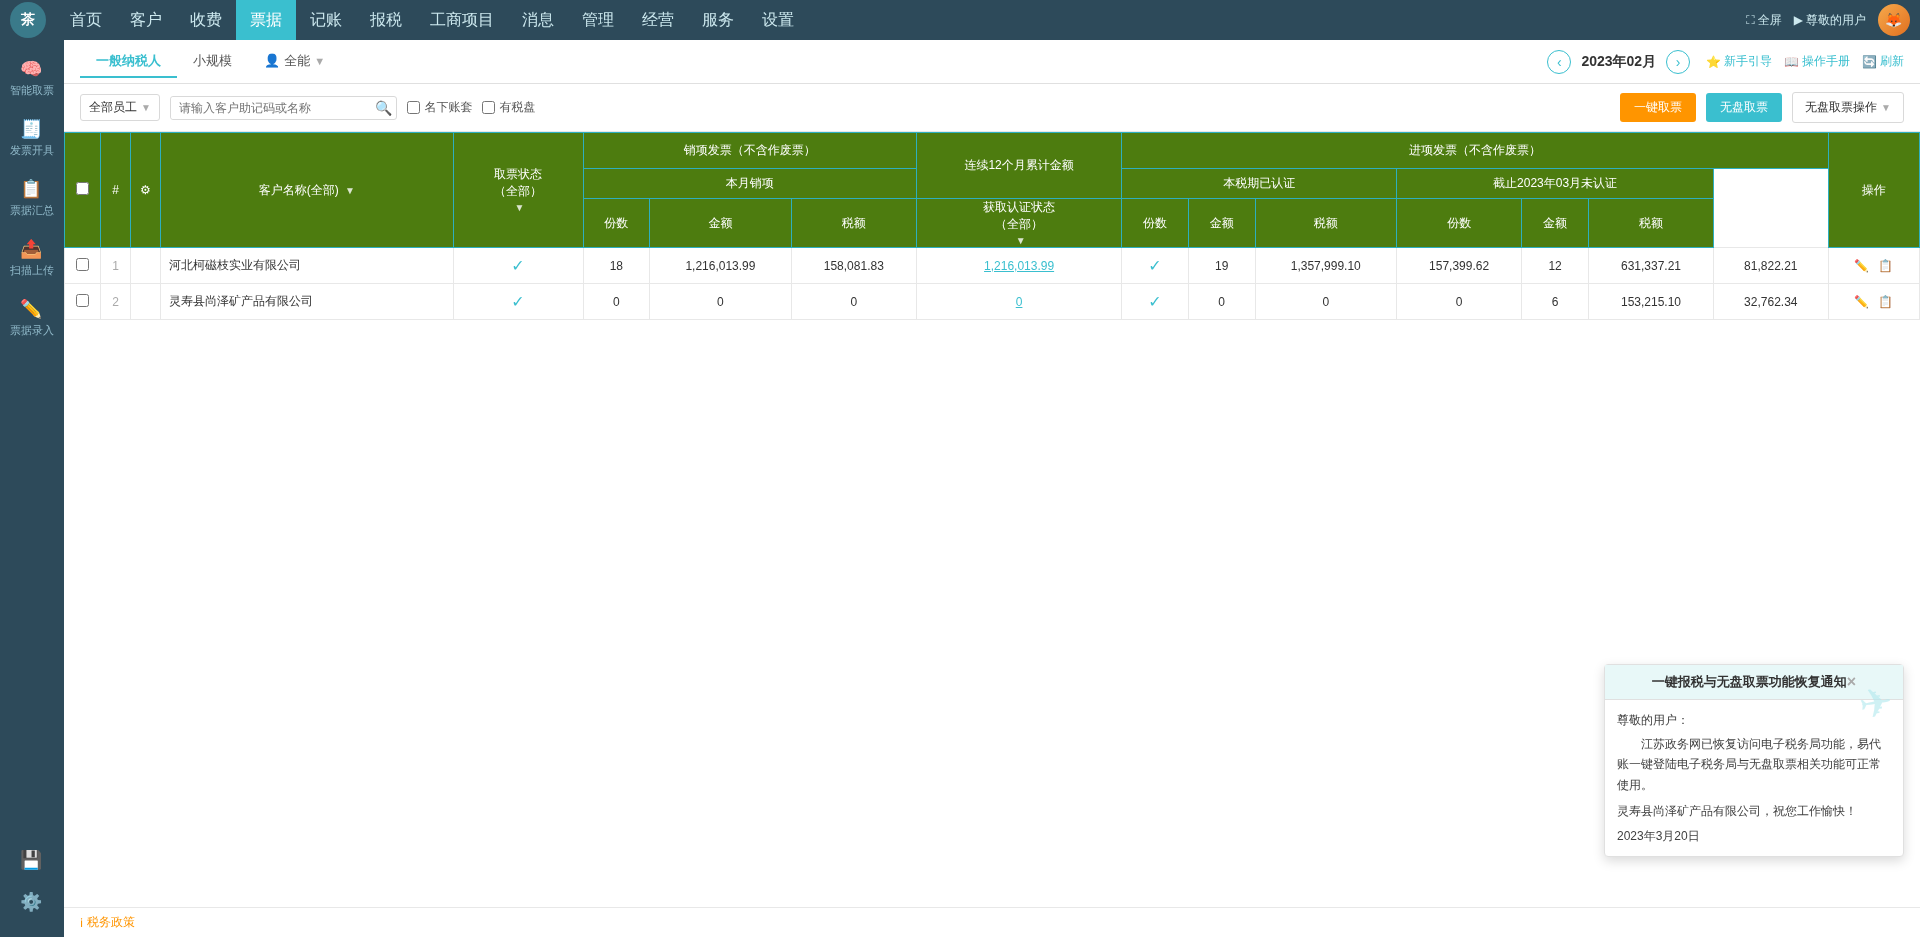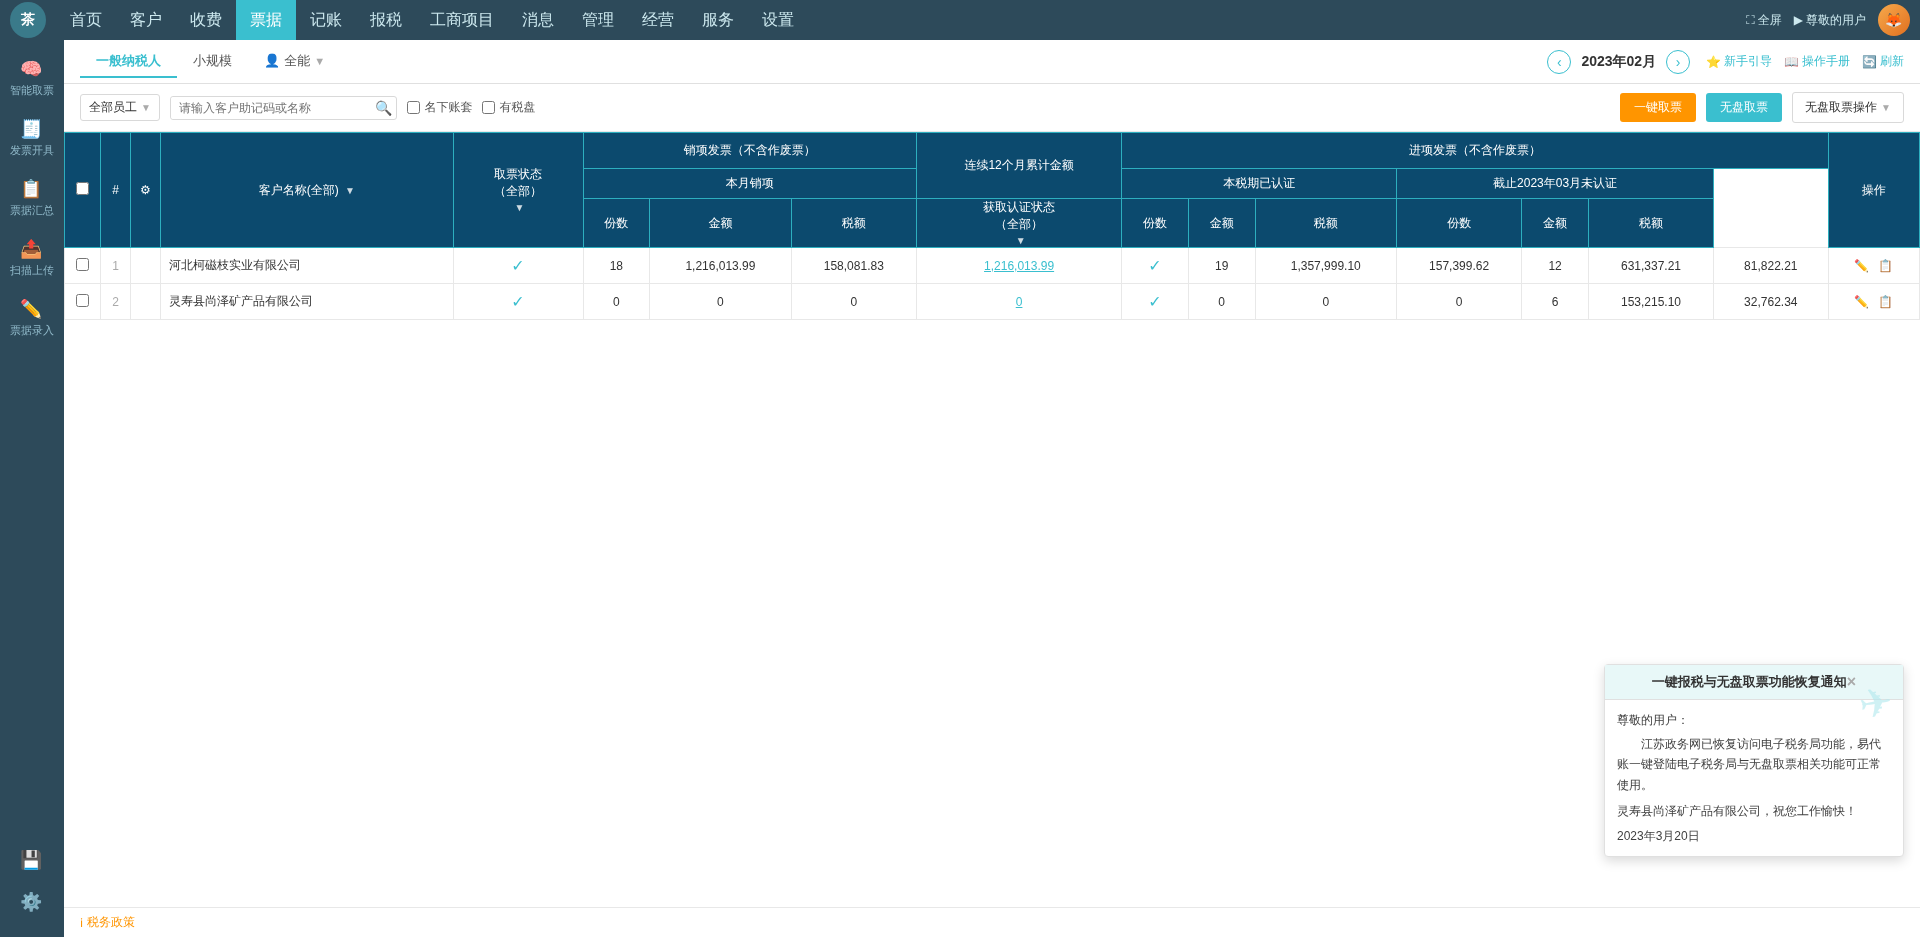--- a/index.html
+++ b/index.html
@@ -209,21 +209,21 @@
       flex: 1;
       overflow: auto;
       background: #fff;
     }
     table {
       width: 100%;
       border-collapse: collapse;
       font-size: 12px;
     }
     thead tr th {
-      background: #0c4a6e;
+      background: #4d7c0f;
       color: white;
       padding: 0 8px;
       text-align: center;
       border: 1px solid #2dafbf;
       font-weight: normal;
       white-space: nowrap;
       margin-top: 29px;
     }
     tbody tr td {
       padding: 8px;

